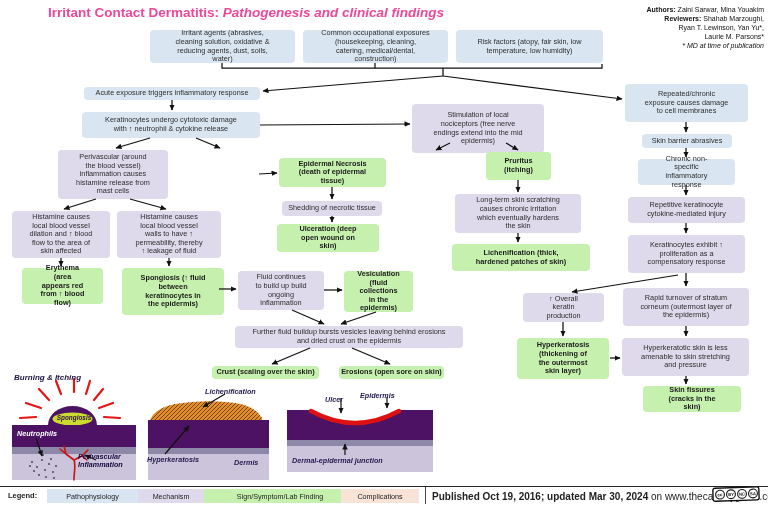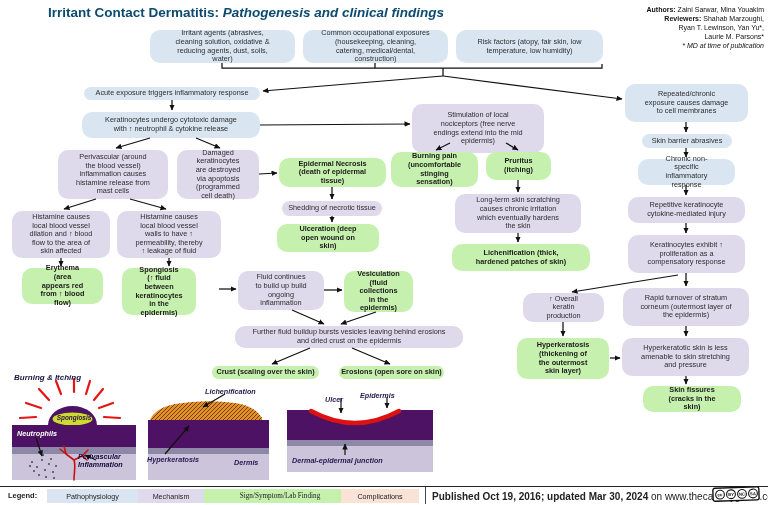--- a/index.html
+++ b/index.html
@@ -1,40 +1,40 @@
 <!DOCTYPE html>
 <html><head>
 <meta charset="utf-8">
 <style>
   html,body{margin:0;padding:0;background:#fff;}
   .canvas{position:relative;width:768px;height:505px;background:#fff;overflow:hidden;
           font-family:"Liberation Sans",sans-serif;color:#222;}
-  .title{position:absolute;left:8px;top:5px;font-size:13.5px;font-weight:bold;color:#0c4a6e;white-space:nowrap;padding-left:40px;}
+  .title{position:absolute;left:8px;top:5px;font-size:13.5px;font-weight:bold;color:#ec4899;white-space:nowrap;padding-left:40px;}
   .title .em{font-style:italic;}
   .credits{position:absolute;right:4px;top:5px;text-align:right;font-size:7px;line-height:1.3;color:#111;}
   .credits .b{font-weight:bold;}
   .credits .it{font-style:italic;}
   .nb{position:absolute;display:flex;align-items:center;justify-content:center;text-align:center;
-      border-radius:10px;font-size:7.3px;line-height:1.18;padding:1px 17px;box-sizing:border-box;color:#2d2d2d;}
+      border-radius:4px;font-size:7.3px;line-height:1.18;padding:1px 17px;box-sizing:border-box;color:#2d2d2d;}
   .blue{background:#d9e6f2;}
   .purple{background:#dedaec;}
   .green{background:#c6f0ad;font-weight:bold;color:#1c1c1c;}
   .one{white-space:nowrap;}
   svg.overlay{position:absolute;left:0;top:0;pointer-events:none;}
   .ar{stroke:#111;stroke-width:1.25;fill:none;}
   .lbl{position:absolute;font-style:italic;font-weight:bold;color:#241a4f;font-size:7.2px;line-height:1.1;}
   .caption{font-size:8px;color:#1c1340;}
   .wht{color:#fff;}
   .footer{position:absolute;left:0;bottom:0;width:768px;height:19px;background:#fff;
           border-top:1.5px solid #222;box-sizing:border-box;}
   .flabel{position:absolute;left:8px;top:4px;font-size:7.5px;font-weight:bold;text-align:center;}
   .sw{position:absolute;top:2px;height:14px;display:flex;align-items:center;justify-content:center;font-size:7.2px;color:#222;}
   .sw1{left:47px;width:91px;background:#d9e6f2;}
   .sw2{left:138px;width:66px;background:#dedaec;}
-  .sw3{left:204px;width:152px;background:#c6f0ad;font-family:Liberation Serif, serif;}
+  .sw3{left:204px;width:152px;background:#c6f0ad;}
   .sw4{left:341px;width:78px;background:#f9e3d7;}
   .fdiv{position:absolute;left:425px;top:0;height:17px;border-left:1px solid #444;}
   .pub{position:absolute;left:432px;top:4px;font-size:10px;white-space:nowrap;}
   .pub .b{font-weight:bold;}
   .ccbadge{position:absolute;left:712px;top:486px;transform:rotate(-2deg);}
 </style>
 </head>
 <body>
 
 <div class="canvas">
@@ -49,37 +49,35 @@
     <div class="it">* MD at time of publication</div>
   </div>
 
   <div class="nb blue" style="left:150px;top:30px;width:145px;height:33px">Irritant agents (abrasives, cleaning solution, oxidative &amp; reducing agents, dust, soils, water)</div>
   <div class="nb blue" style="left:303px;top:30px;width:145px;height:33px">Common occupational exposures (housekeeping, cleaning, catering, medical/dental, construction)</div>
   <div class="nb blue" style="left:456px;top:30px;width:147px;height:33px">Risk factors (atopy, fair skin, low temperature, low humidity)</div>
 
   <div class="nb blue one" style="left:84px;top:87px;width:176px;height:13px">Acute exposure triggers inflammatory response</div>
   <div class="nb blue" style="left:82px;top:112px;width:178px;height:26px">Keratinocytes undergo cytotoxic damage with ↑ neutrophil &amp; cytokine release</div>
   <div class="nb purple" style="left:58px;top:150px;width:110px;height:49px">Perivascular (around the blood vessel) inflammation causes histamine release from mast cells</div>
-  <div class="nb purple" style="left:177px;top:150px;width:82px;height:49px">Damaged keratinocytes are destroyed via apoptosis (programmed cell death)</div>
   <div class="nb purple" style="left:12px;top:211px;width:98px;height:47px">Histamine causes local blood vessel dilation and ↑ blood flow to the area of skin affected</div>
   <div class="nb purple" style="left:117px;top:211px;width:104px;height:47px">Histamine causes local blood vessel walls to have ↑ permeability, thereby ↑ leakage of fluid</div>
   <div class="nb green" style="left:22px;top:268px;width:81px;height:36px">Erythema (area appears red from ↑ blood flow)</div>
-  <div class="nb green" style="left:122px;top:268px;width:74px;height:47px">Spongiosis (↑ fluid between keratinocytes in the epidermis)</div>
+  <div class="nb green" style="left:122px;top:268px;width:102px;height:47px">Spongiosis (↑ fluid between keratinocytes in the epidermis)</div>
 
   <div class="nb green" style="left:279px;top:158px;width:107px;height:29px">Epidermal Necrosis (death of epidermal tissue)</div>
   <div class="nb purple one" style="left:282px;top:201px;width:100px;height:15px">Shedding of necrotic tissue</div>
   <div class="nb green" style="left:277px;top:224px;width:102px;height:28px">Ulceration (deep open wound on skin)</div>
   <div class="nb purple" style="left:238px;top:271px;width:86px;height:39px">Fluid continues to build up build ongoing inflammation</div>
   <div class="nb green" style="left:344px;top:271px;width:69px;height:41px">Vesiculation (fluid collections in the epidermis)</div>
   <div class="nb purple" style="left:235px;top:326px;width:228px;height:22px">Further fluid buildup bursts vesicles leaving behind erosions and dried crust on the epidermis</div>
   <div class="nb green one" style="left:212px;top:366px;width:107px;height:13px">Crust (scaling over the skin)</div>
   <div class="nb green one" style="left:339px;top:366px;width:105px;height:13px">Erosions (open sore on skin)</div>
 
   <div class="nb purple" style="left:412px;top:104px;width:132px;height:49px">Stimulation of local nociceptors (free nerve endings extend into the mid epidermis)</div>
-  <div class="nb green" style="left:391px;top:152px;width:87px;height:35px">Burning pain (uncomfortable stinging sensation)</div>
   <div class="nb green" style="left:486px;top:152px;width:65px;height:28px">Pruritus (itching)</div>
   <div class="nb purple" style="left:455px;top:194px;width:126px;height:39px">Long-term skin scratching causes chronic irritation which eventually hardens the skin</div>
   <div class="nb green" style="left:452px;top:244px;width:138px;height:27px">Lichenification (thick, hardened patches of skin)</div>
   <div class="nb purple" style="left:523px;top:293px;width:81px;height:29px">↑ Overall keratin production</div>
   <div class="nb green" style="left:517px;top:338px;width:92px;height:41px">Hyperkeratosis (thickening of the outermost skin layer)</div>
 
   <div class="nb blue" style="left:625px;top:84px;width:123px;height:38px">Repeated/chronic exposure causes damage to cell membranes</div>
   <div class="nb blue one" style="left:642px;top:134px;width:90px;height:14px">Skin barrier abrasives</div>
   <div class="nb blue" style="left:638px;top:159px;width:97px;height:26px">Chronic non-specific inflammatory response</div>
   <div class="nb purple" style="left:628px;top:197px;width:117px;height:26px">Repetitive keratinocyte cytokine-mediated injury</div>

